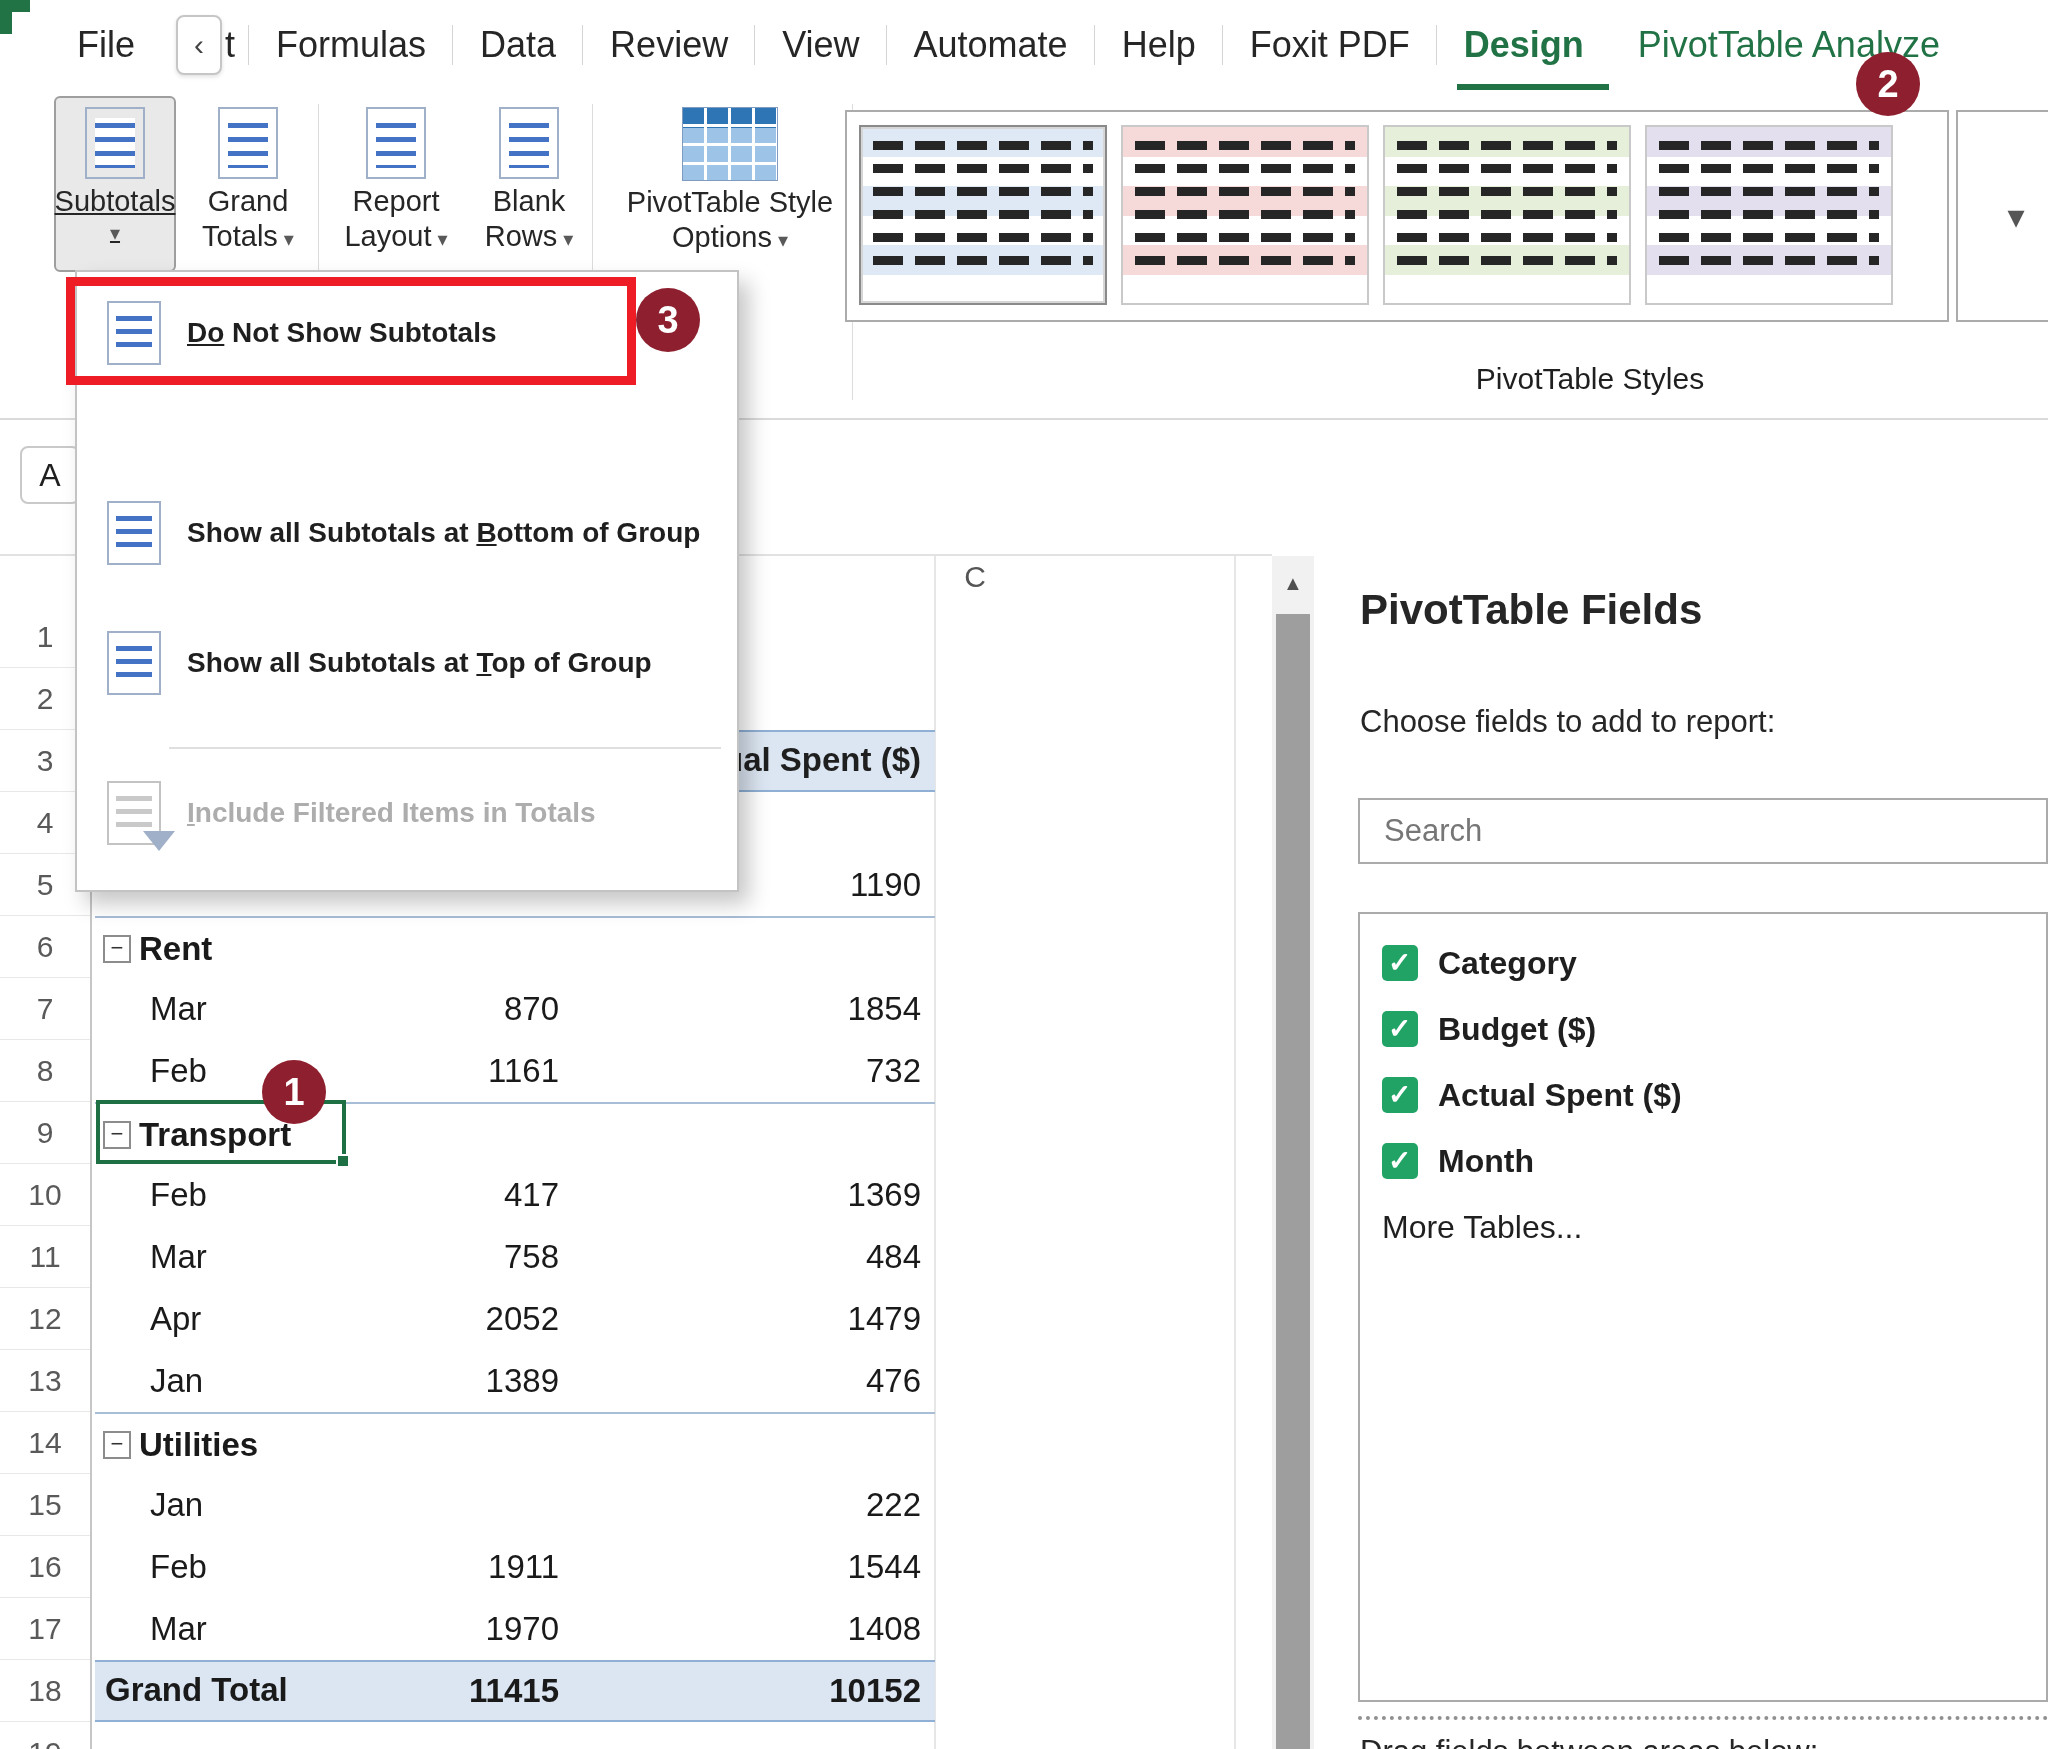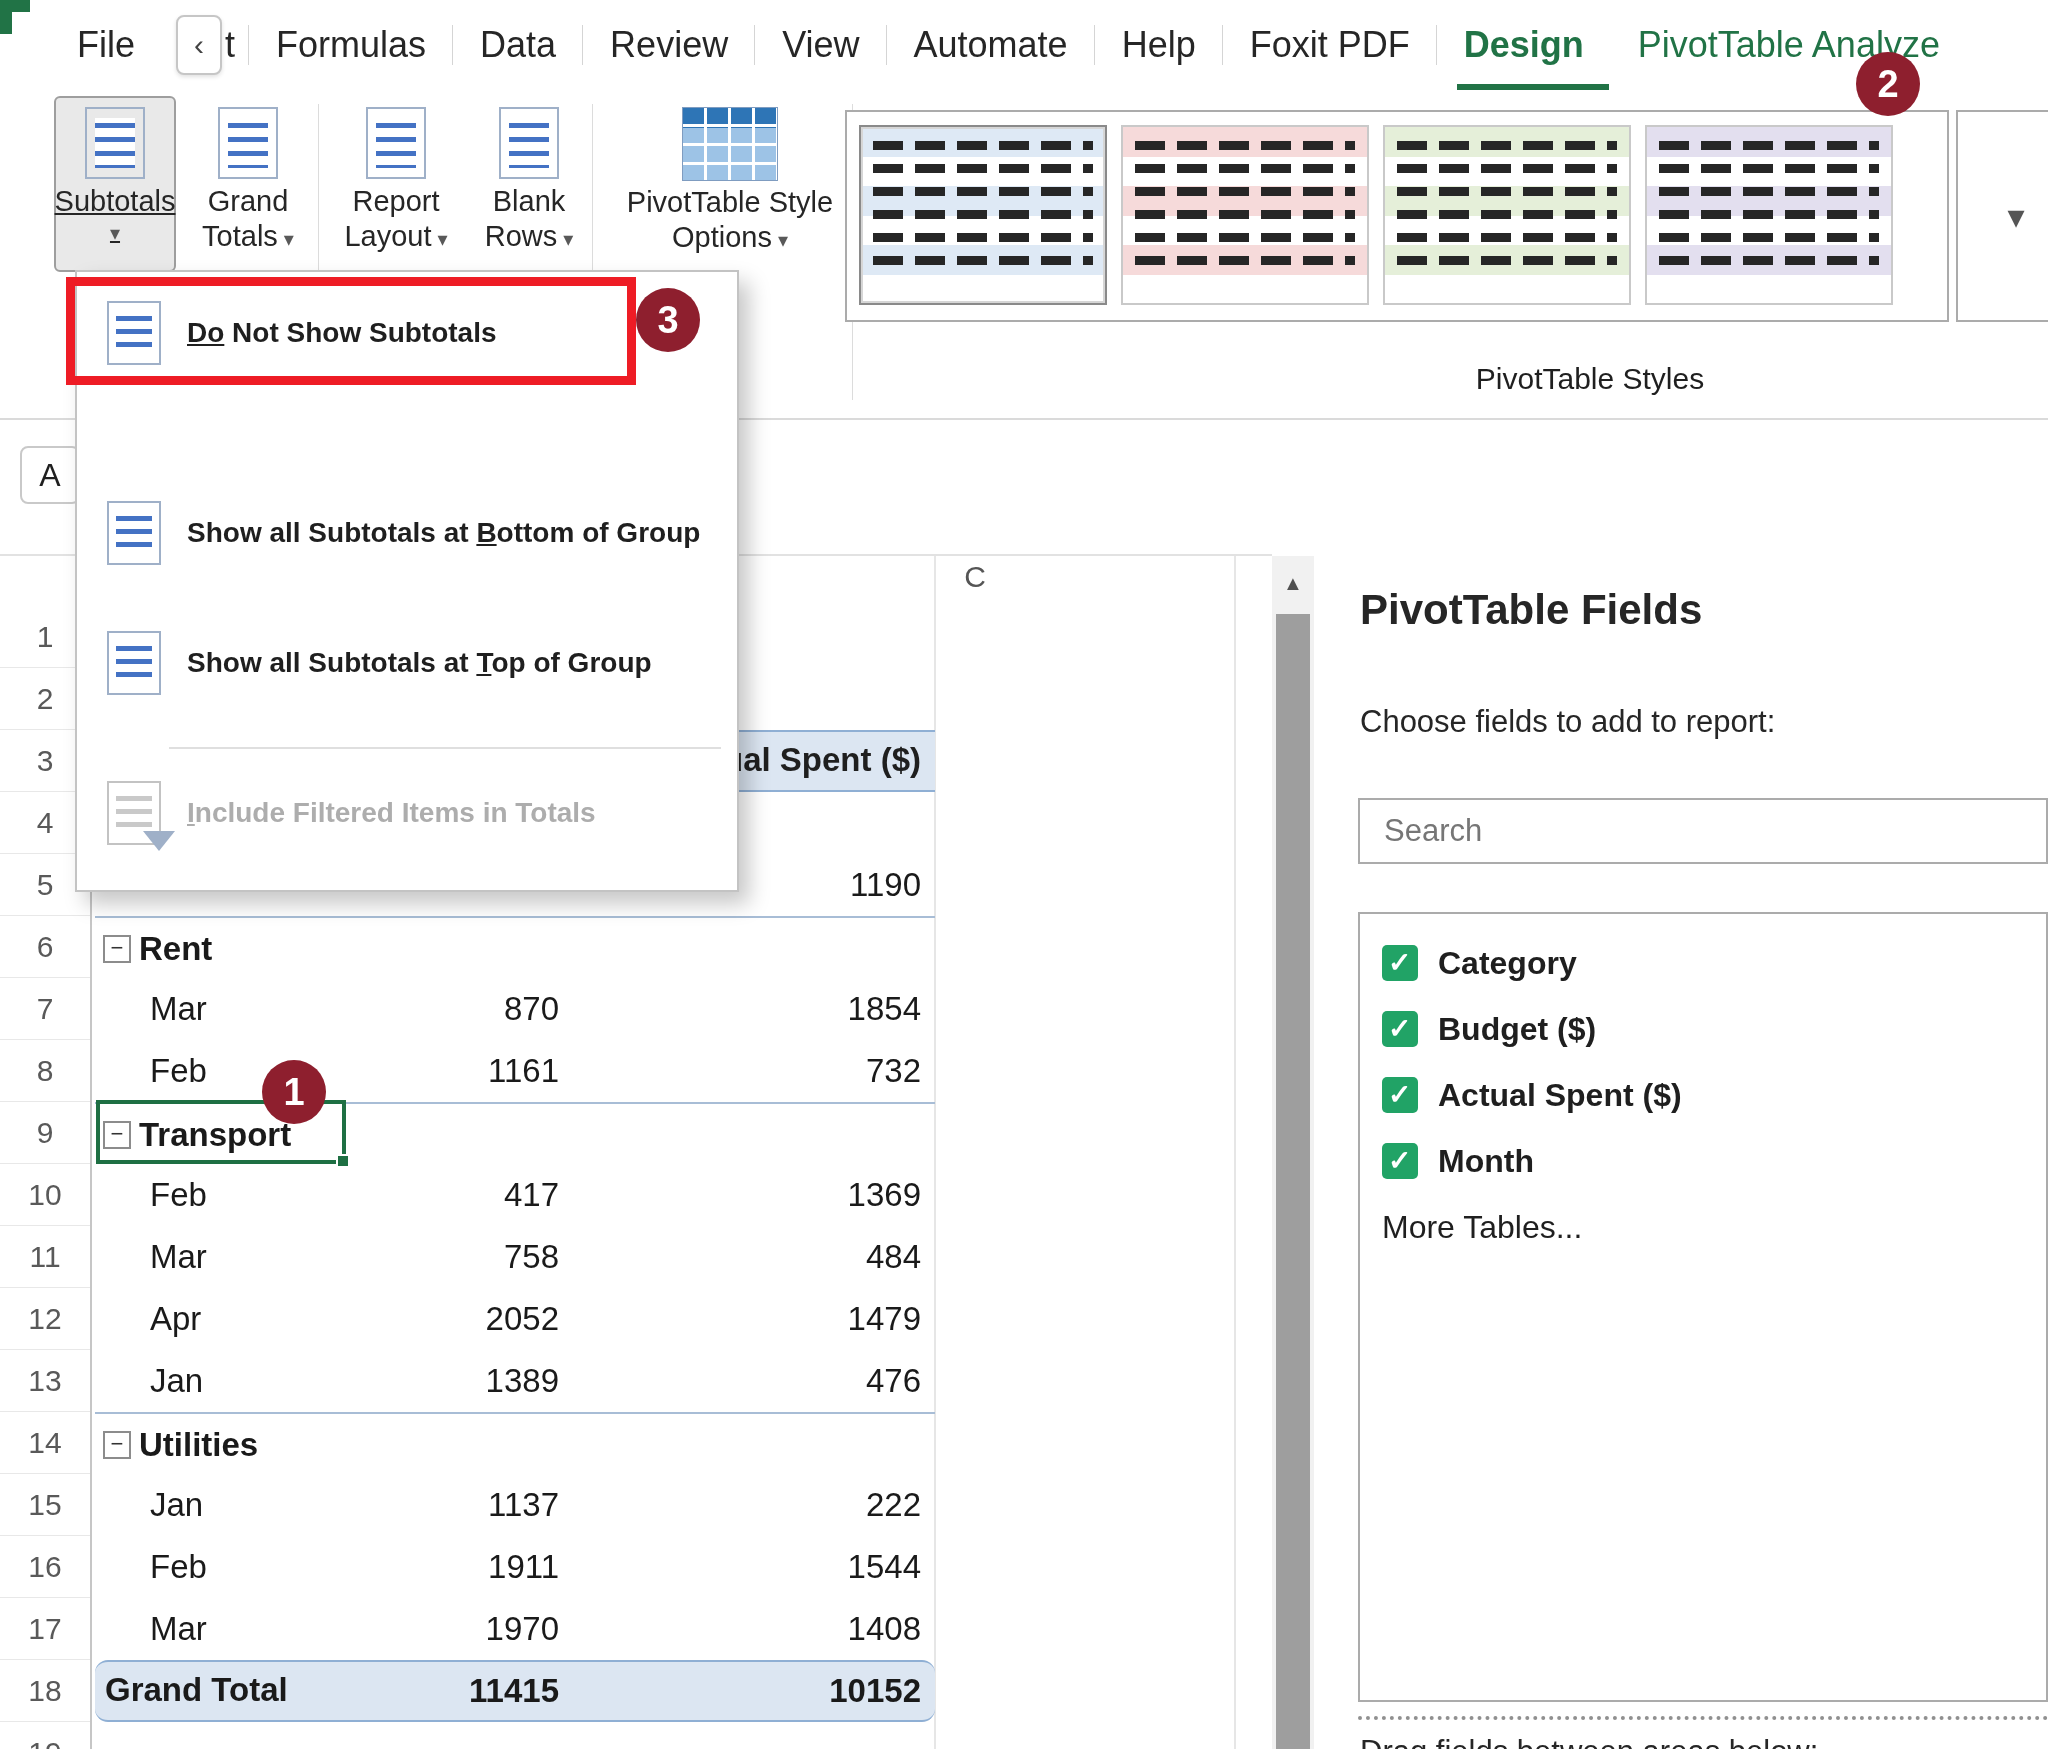--- a/index.html
+++ b/index.html
@@ -293,34 +293,33 @@
         <span class="month">Jan</span>
         <span class="bud">1389</span>
         <span class="act">476</span>
       </div>
       <div class="grow" style="top: 1412px;">
         <span class="collapse"></span>
         <span class="glabel">Utilities</span>
       </div>
       <div class="drow" style="top: 1474px;">
         <span class="month">Jan</span>
-        <span class="bud">1137</span>
         <span class="act">222</span>
       </div>
       <div class="drow" style="top: 1536px;">
         <span class="month">Feb</span>
         <span class="bud">1911</span>
         <span class="act">1544</span>
       </div>
       <div class="drow" style="top: 1598px;">
         <span class="month">Mar</span>
         <span class="bud">1970</span>
         <span class="act">1408</span>
       </div>
-      <div class="band" style="top: 1660px; border-radius: 13px;">
+      <div class="band" style="top: 1660px;">
         <span class="glabel">Grand Total</span>
         <span class="bud bold">11415</span>
         <span class="act bold">10152</span>
       </div>
     </div>
   <div id="sel">
     <span class="handle"></span>
   </div>
 
   <div id="vscroll">

